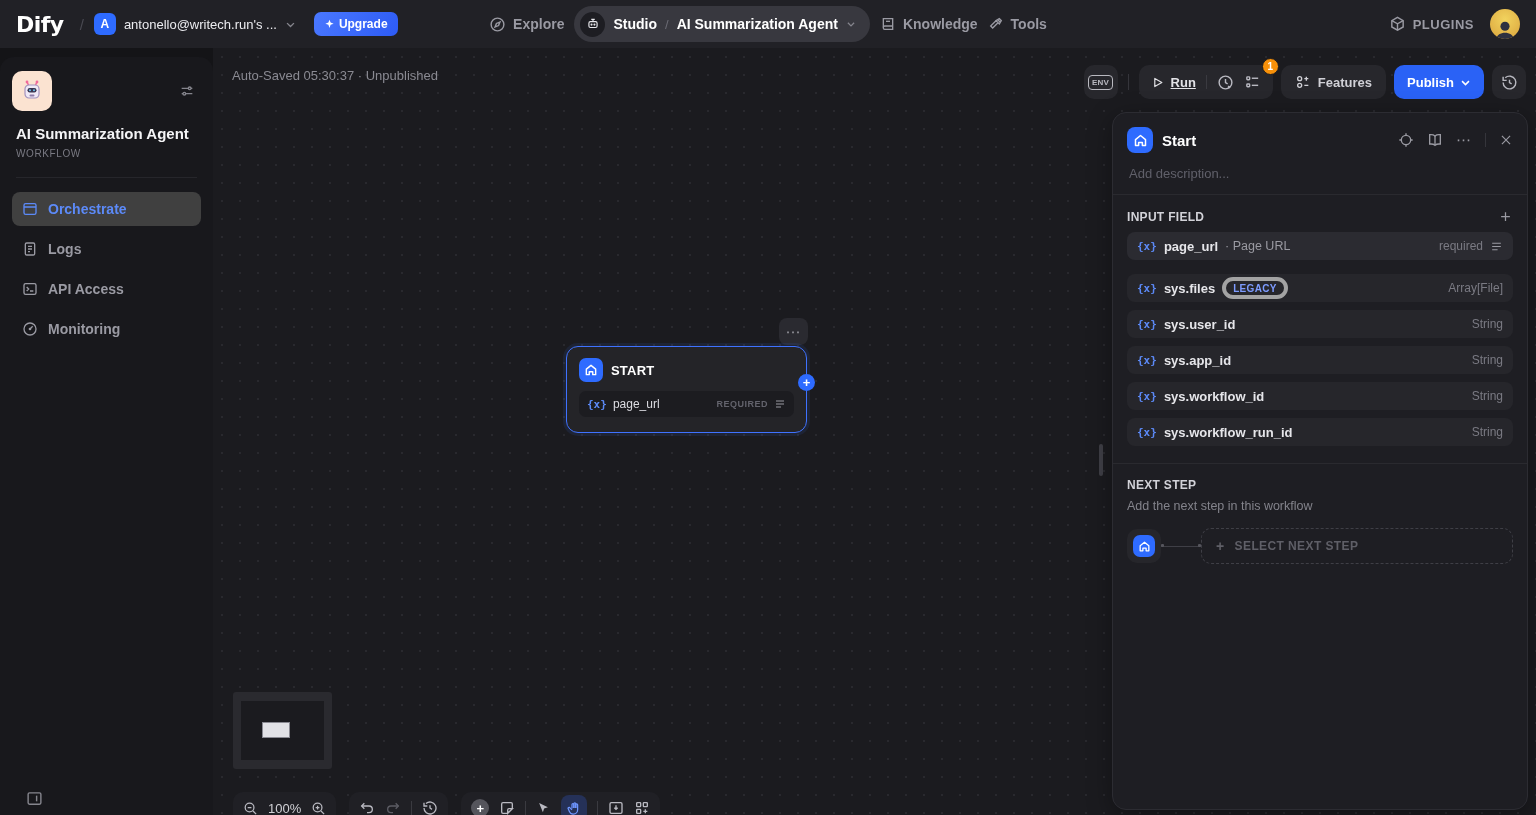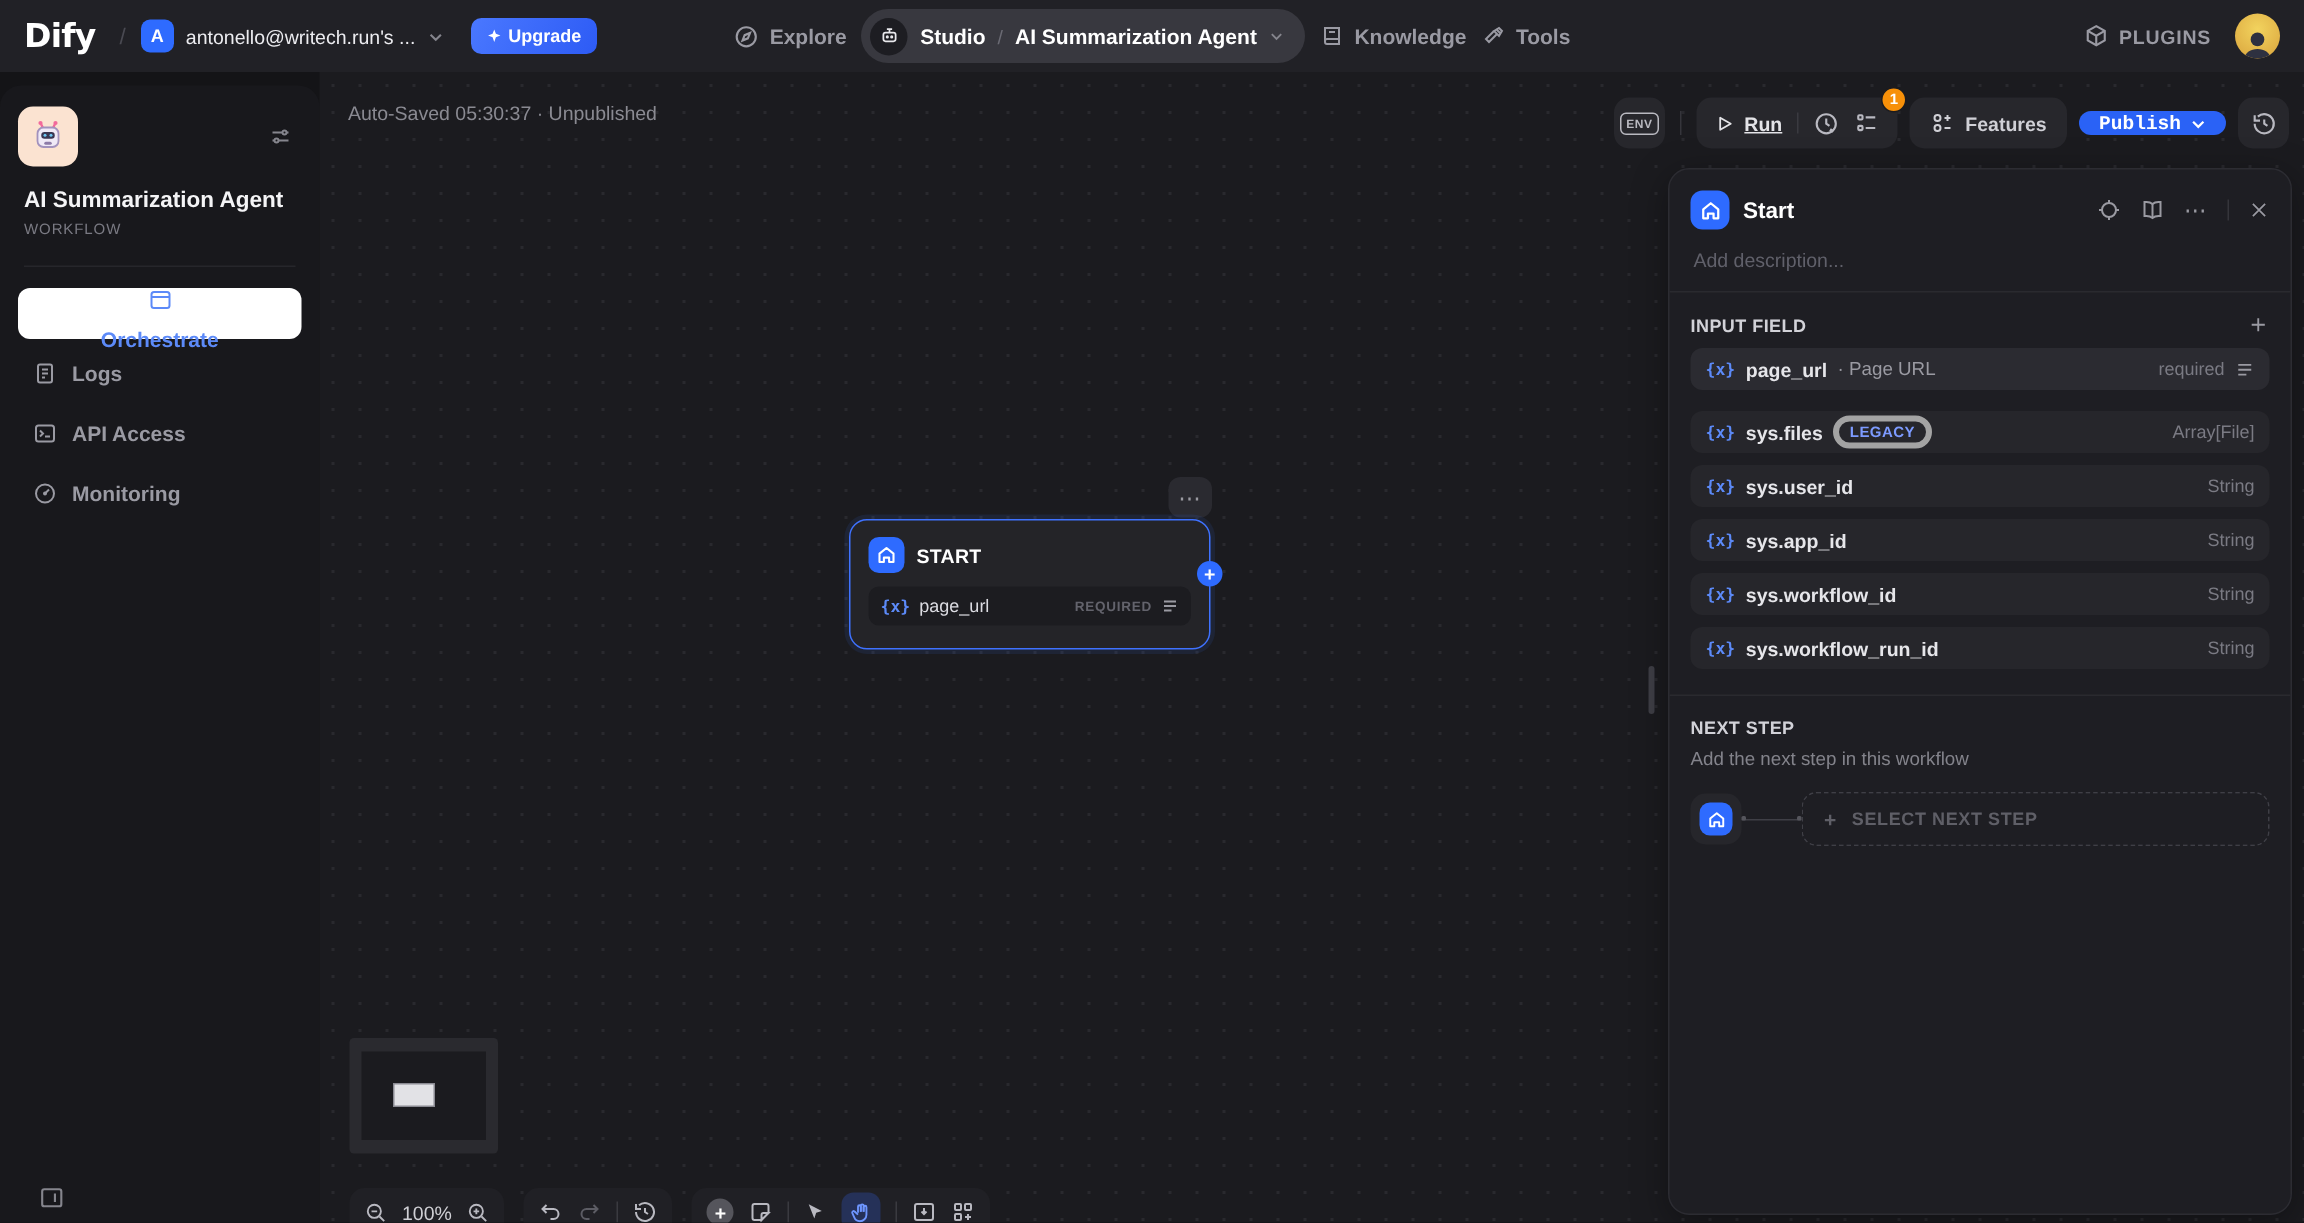--- a/index.html
+++ b/index.html
@@ -36,21 +36,21 @@
   .sidebar { position:absolute; left:0; top:57px; width:213px; height:758px; background:#18181c;
     border-radius:14px 14px 0 0; padding:14px 12px; }
   .app-icon { width:40px; height:40px; border-radius:10px; background:#fbe3d1; display:flex;
     align-items:center; justify-content:center; }
   .sb-gear { position:absolute; top:26px; right:18px; color:#85858d; cursor:pointer; }
   .sb-title { margin-top:14px; font-size:15px; font-weight:700; color:#f4f4f6; padding-left:4px; }
   .sb-type { margin-top:6px; font-size:10px; font-weight:400; letter-spacing:0.6px; color:#7a7a83; padding-left:4px; }
   .sb-div { height:1px; background:#26262b; margin:18px 4px 14px; }
   .nav-item { display:flex; align-items:center; gap:10px; height:34px; border-radius:8px;
     padding:0 10px; color:#9a9aa3; font-size:14px; font-weight:600; margin-bottom:6px; cursor:pointer; }
-  .nav-item.active { background:#ffffff; color:#5c8af8;flex-direction:column; }
+  .nav-item.active { background:#404040; color:#5c8af8; }
   .collapse-btn { position:absolute; left:26px; bottom:8px; color:#85858d; cursor:pointer; }
 
   
   .canvas { position:absolute; left:213px; top:48px; right:0; bottom:0; background-color:#1b1b1f;
     background-image:radial-gradient(circle, #29292e 1.1px, transparent 1.3px); background-size:18px 18px; }
   .autosave { position:absolute; left:19px; top:20px; font-size:13px; color:#8a8a92; }
 
   .node { position:absolute; left:353px; top:298px; width:241px; height:87px; background:#242428;
     border:1.5px solid #3f72ff; border-radius:12px; box-shadow:0 0 0 3px rgba(63,114,255,0.10); cursor:pointer; }
   .node-head { display:flex; align-items:center; gap:8px; padding:11px 12px 9px; }
@@ -95,22 +95,22 @@
   .wf-sep { width:1px; height:16px; background:#35353b; margin:0 2px; }
   .run-group { height:34px; background:#27272c; border-radius:10px; display:flex; align-items:center;
     gap:10px; padding:0 12px; position:relative; }
   .run-lbl { display:flex; align-items:center; gap:7px; color:#e3e3e7; font-size:13px; font-weight:600; cursor:pointer;text-decoration:underline; }
   .icon-btn { color:#b9b9c1; display:flex; align-items:center; cursor:pointer; }
   .badge { position:absolute; top:-7px; right:-6px; min-width:17px; height:17px; border-radius:50%;
     background:#f79009; border:1.5px solid #1b1b1f; color:#fff; font-size:10px; font-weight:700;
     display:flex; align-items:center; justify-content:center; }
   .features-btn { height:34px; background:#27272c; border-radius:10px; display:flex; align-items:center;
     gap:7px; padding:0 14px; color:#d0d0d6; font-size:13px; font-weight:600; cursor:pointer; }
-  .publish-btn { height:16px; background:#2a62f6; border-radius:10px; display:flex; align-items:center;
-    gap:6px; padding:0 13px; color:#fff; font-size:13px; font-weight:700; cursor:pointer; border:none;font-family:Liberation Mono, monospace; }
+  .publish-btn { height:34px; background:#2a62f6; border-radius:10px; display:flex; align-items:center;
+    gap:6px; padding:0 13px; color:#fff; font-size:13px; font-weight:700; cursor:pointer; border:none; }
   .hist-btn { width:34px; height:34px; background:#27272c; border-radius:10px; display:flex;
     align-items:center; justify-content:center; color:#b9b9c1; cursor:pointer; }
 
   
   .start-panel { position:absolute; top:64px; right:8px; width:416px; height:698px; background:#1e1e23;
     border:1px solid #2c2c32; border-radius:14px; box-shadow:0 6px 24px rgba(0,0,0,0.35); padding:14px; }
   .sp-head { display:flex; align-items:center; gap:9px; }
   .sp-ic { width:26px; height:26px; border-radius:8px; background:#2e6bff; color:#fff;
     display:flex; align-items:center; justify-content:center; }
   .sp-title { font-size:15px; font-weight:700; color:#fff; flex:1; }

